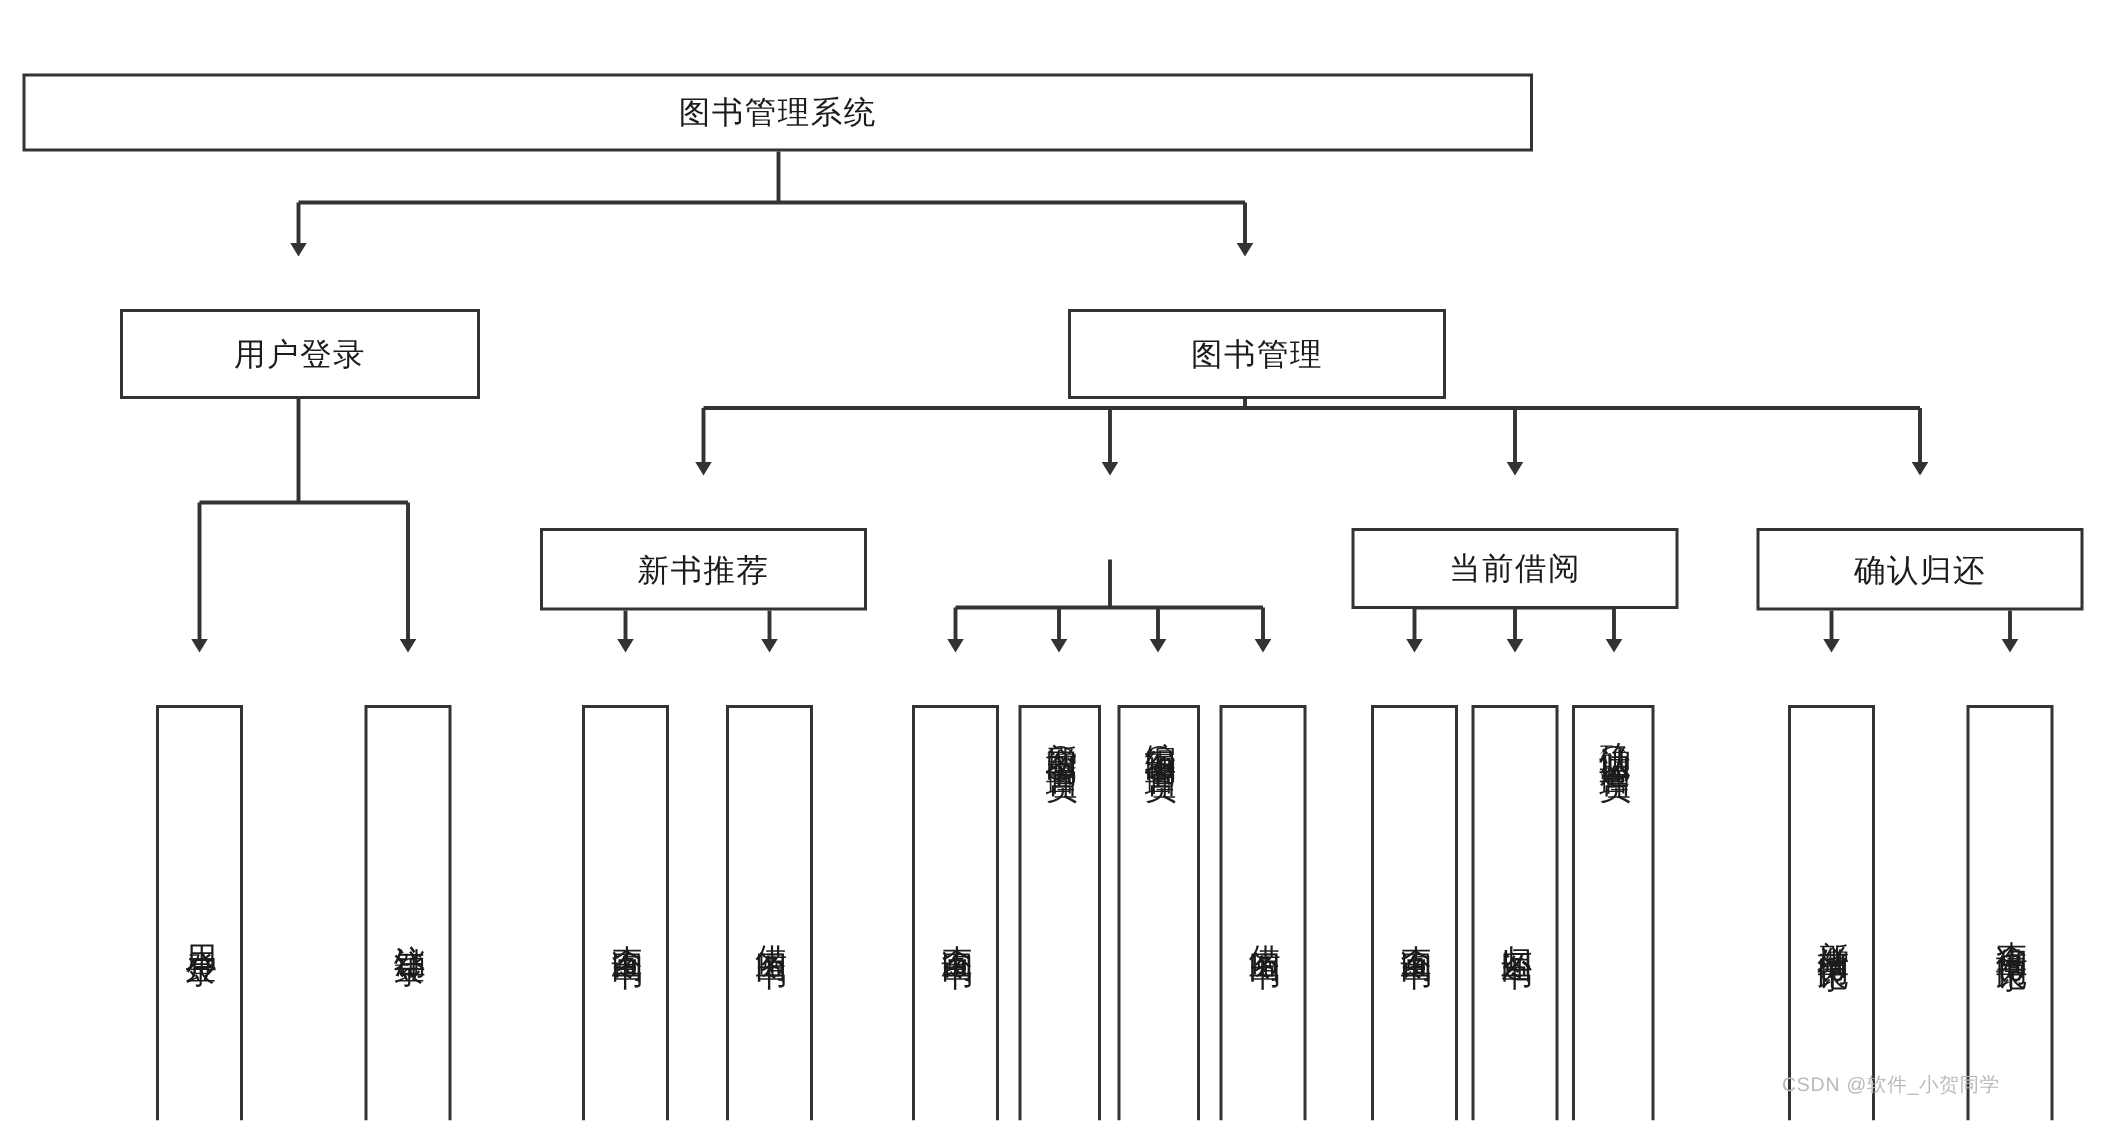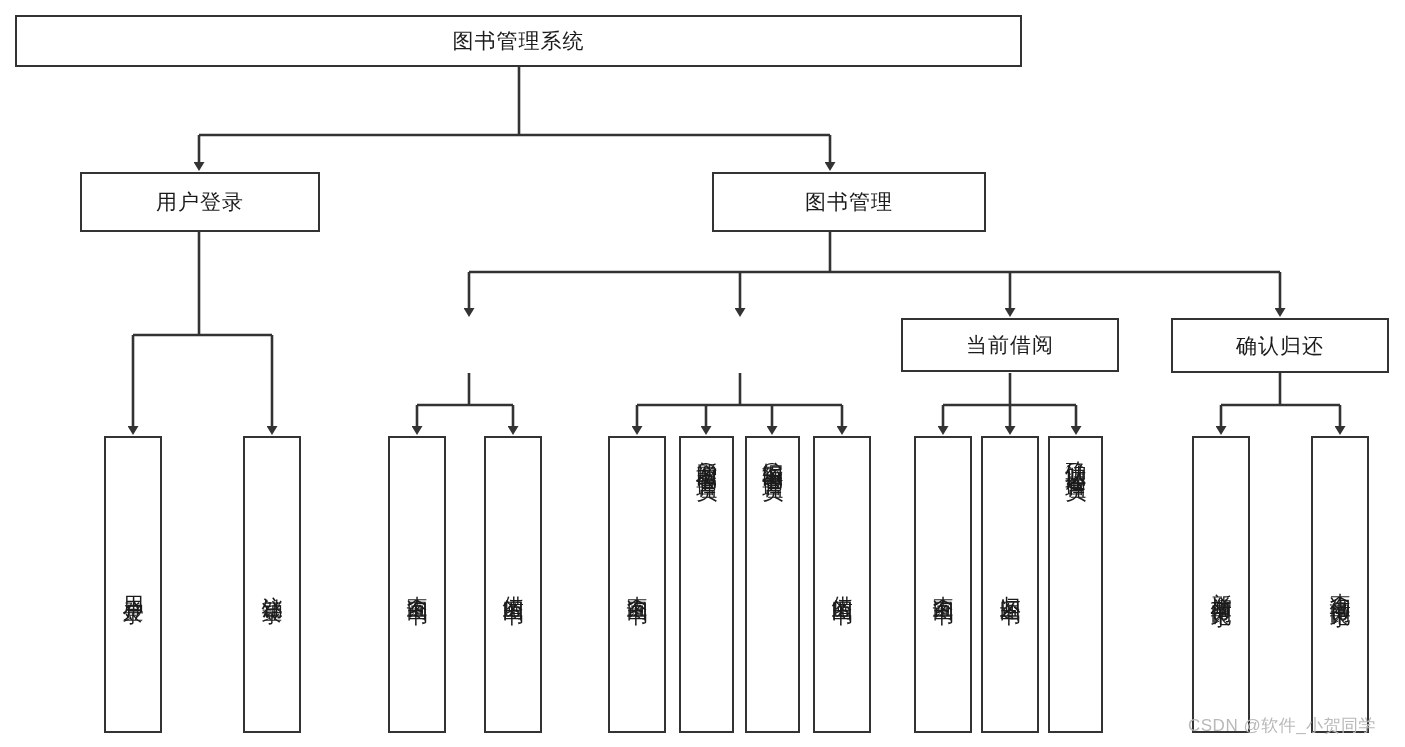--- a/index.html
+++ b/index.html
@@ -27,20 +27,21 @@
   }
   .node {
     position: absolute;
     box-sizing: border-box;
     background: #ffffff;
     border: 2px solid #333333;
     display: flex;
     align-items: center;
     justify-content: center;
     color: #1b1b1b;
+    margin-top: 34px;
   }
   .node.h-node {
     font-size: 21px;
     letter-spacing: 1px;
   }
   .node.v-node {
     font-size: 21px;
     align-items: center;
     justify-content: center;
     padding: 6px 0;
@@ -56,21 +57,21 @@
     white-space: nowrap;
     color: #1b1b1b;
   }
   .h-label {
     white-space: nowrap;
   }
   #watermark {
     position: absolute;
     left: 1188px;
     top: 714px;
-    font-size: 17px;
+    font-size: 13px;
     color: #b9b9b9;
     letter-spacing: 0.5px;
     white-space: nowrap;
   }
 </style>
 </head>
 <body>
 
 <div id="canvas">
 
@@ -126,24 +127,27 @@
     </g>
   </svg>
 
   <div class="node h-node" style="left:15px;top:15px;width:1007px;height:52px;">
     <span class="h-label">图书管理系统</span>
   </div>
 
   <div class="node h-node" style="left:80px;top:172px;width:240px;height:60px;">
     <span class="h-label">用户登录</span>
   </div>
-  <div class="node h-node" style="left:712px;top:172px;width:274px;height:60px;">
+  <div class="node h-node" style="left:712px;top:172px;width:252px;height:60px;">
     <span class="h-label">图书管理</span>
   </div>
 
+  <div class="node h-node" style="left:360px;top:318px;width:218px;height:55px;">
+    <span class="h-label">新书推荐</span>
+  </div>
   <div class="node h-node" style="left:901px;top:318px;width:218px;height:54px;">
     <span class="h-label">当前借阅</span>
   </div>
   <div class="node h-node" style="left:1171px;top:318px;width:218px;height:55px;">
     <span class="h-label">确认归还</span>
   </div>
 
   <div class="node v-node" style="left:104px;top:436px;width:58px;height:297px;">
     <span class="v-label">用户登录</span>
   </div>

